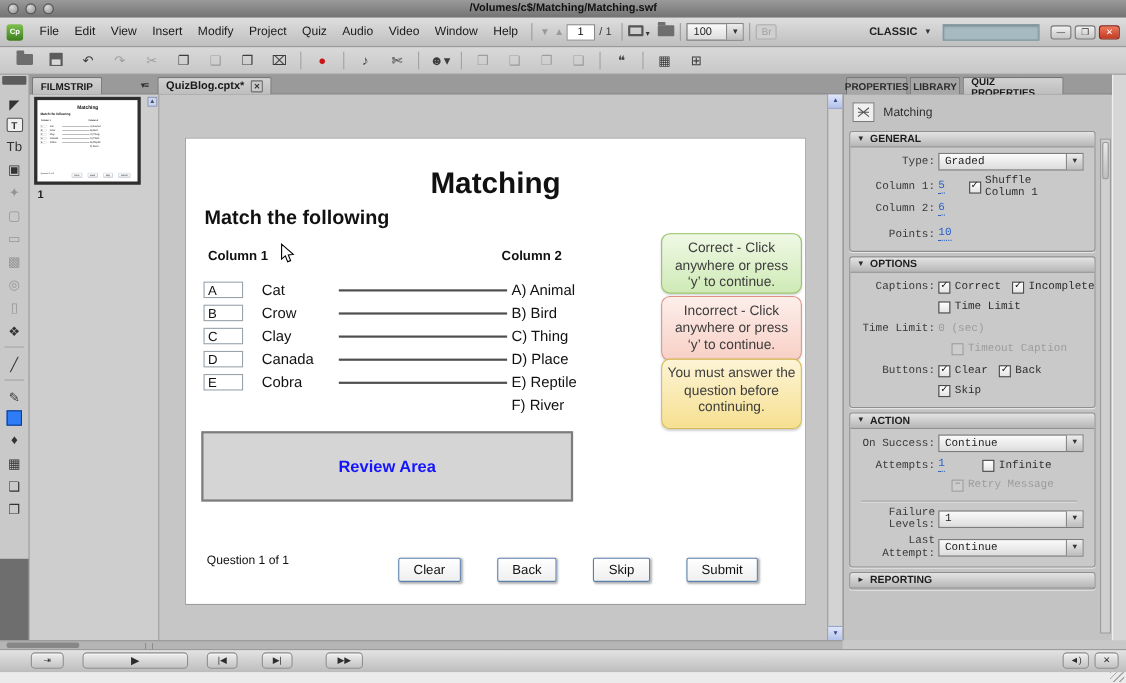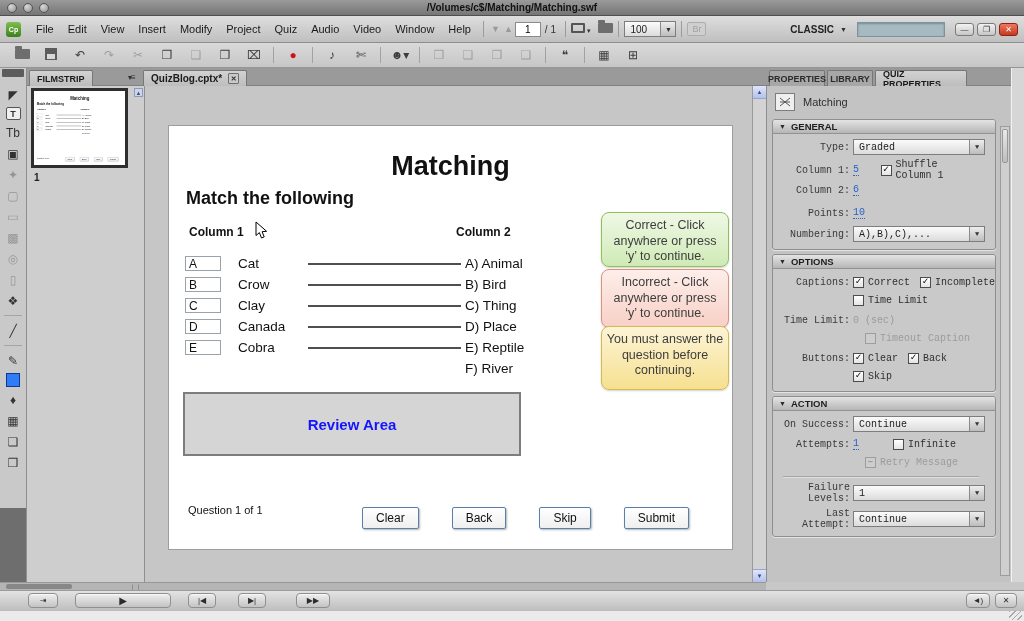--- a/index.html
+++ b/index.html
@@ -445,27 +445,20 @@
           <span class="cblbl">Shuffle Column 1</span>
         </div>
         <div class="prow">
           <span class="plab">Column 2:</span>
           <span class="bluev">6</span>
         </div>
         <div class="prow" style="margin-top:5px">
           <span class="plab">Points:</span>
           <span class="bluev">10</span>
         </div>
-        <div class="prow" style="margin-top:3px">
-          <span class="plab">Numbering:</span>
-          <span class="dd">
-            <span>A),B),C),...</span>
-            <span class="arr">▼</span>
-          </span>
-        </div>
       </div>
     </div>
 
     <div class="sec">
       <div class="sechdr">
         <span class="tri">▼</span>
         <span>OPTIONS</span>
       </div>
       <div class="secbody">
         <div class="prow">
@@ -540,20 +533,26 @@
         <div class="prow" style="margin-top:4px">
           <span class="plab">Last Attempt:</span>
           <span class="dd">
             <span>Continue</span>
             <span class="arr">▼</span>
           </span>
         </div>
       </div>
     </div>
 
+    <div class="sec">
+      <div class="sechdr">
+        <span class="tri">►</span>
+        <span>REPORTING</span>
+      </div>
+    </div>
 
     <div class="qp-scroll">
       <div class="qp-thumb"></div>
     </div>
   </div>
 
   <div class="edgestrip">
     
   </div>
 

